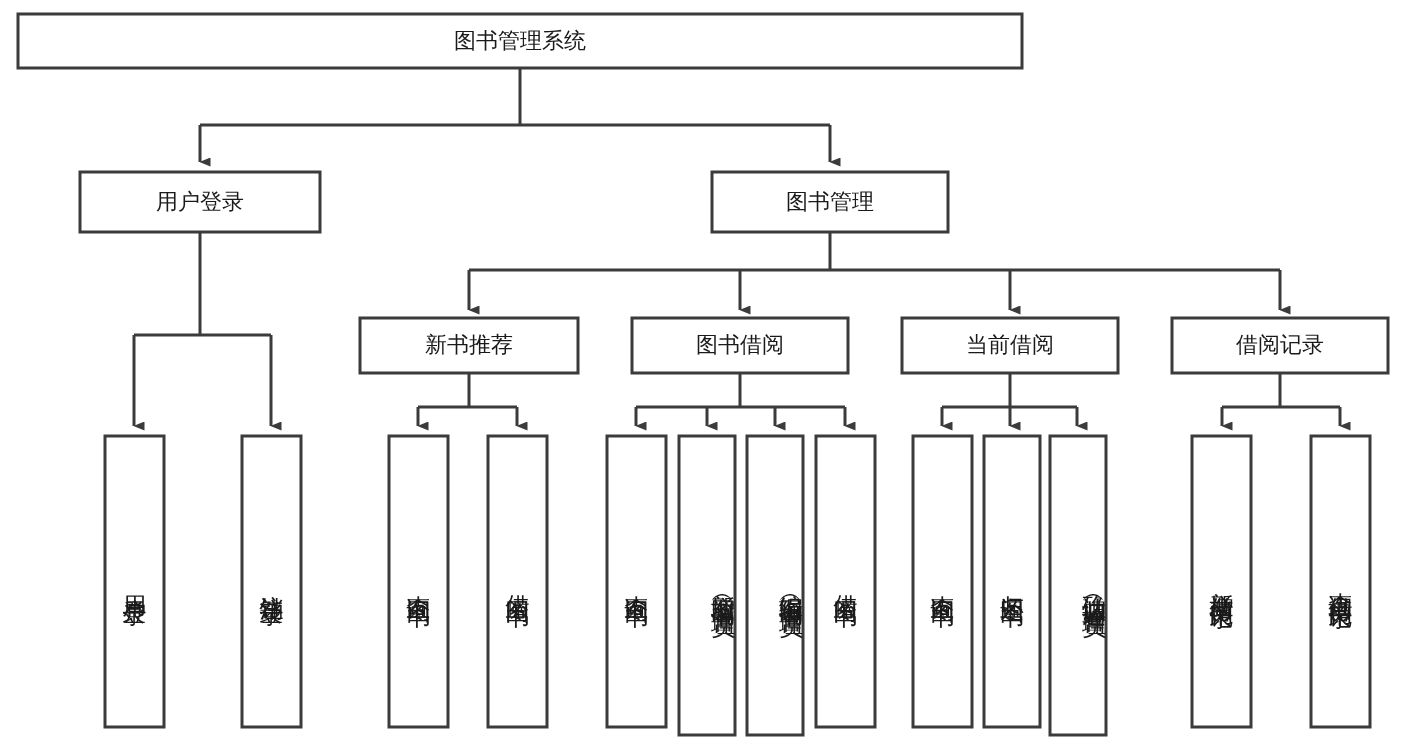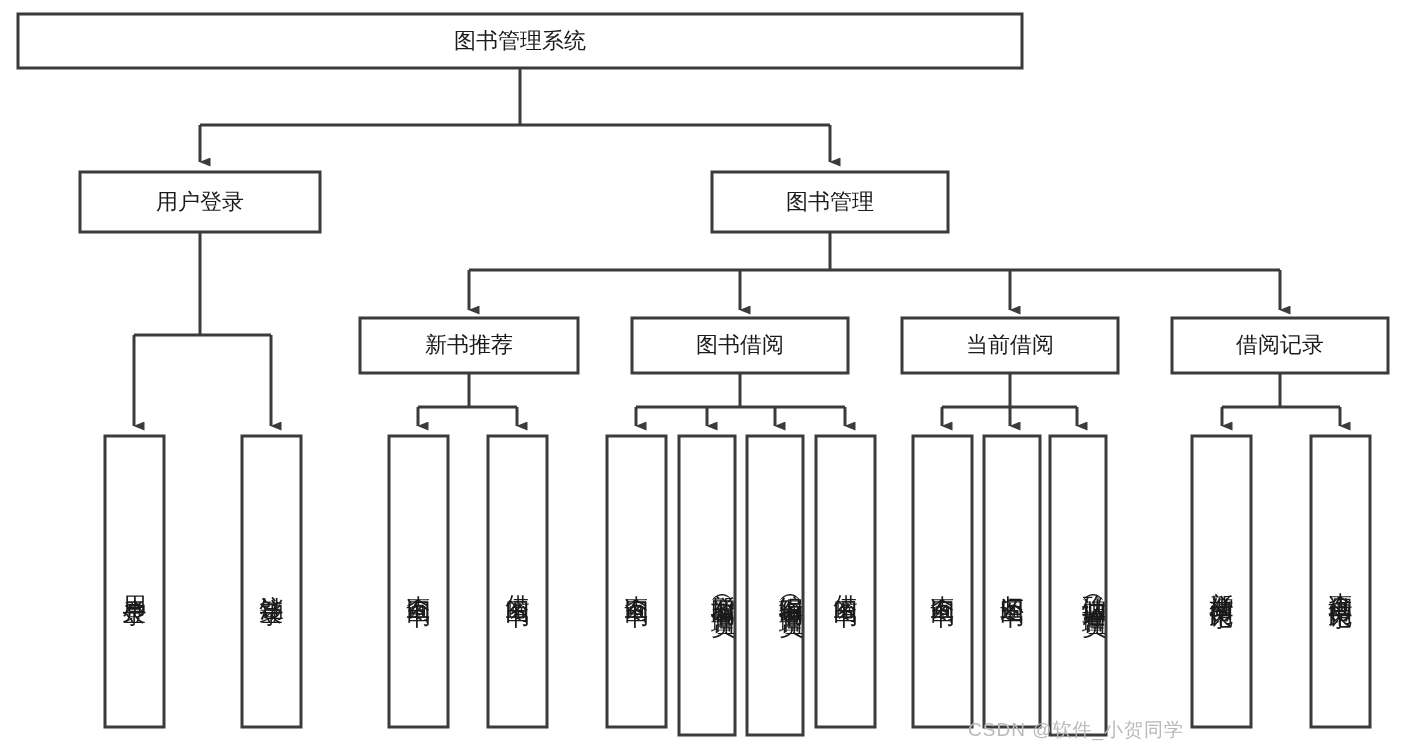--- a/index.html
+++ b/index.html
@@ -141,14 +141,13 @@
   <div class="leaf-label" style="left:747px;top:436px;width:56px;height:299px;align-items:flex-start;padding-top:6px;box-sizing:border-box;">编辑图书（管理员）</div>
   <div class="leaf-label" style="left:816px;top:436px;width:59px;height:291px;">借阅图书</div>
 
   <div class="leaf-label" style="left:913px;top:436px;width:59px;height:291px;">查询图书</div>
   <div class="leaf-label" style="left:984px;top:436px;width:56px;height:291px;">归还图书</div>
   <div class="leaf-label" style="left:1050px;top:436px;width:56px;height:299px;align-items:flex-start;padding-top:6px;box-sizing:border-box;">确认归还（管理员）</div>
 
   <div class="leaf-label" style="left:1192px;top:436px;width:59px;height:291px;">新增借阅记录</div>
   <div class="leaf-label" style="left:1311px;top:436px;width:59px;height:291px;">查询借阅记录</div>
 
-  <div id="watermark">CSDN @软件_小贺同学</div>
 </div>
 
 </body></html>

